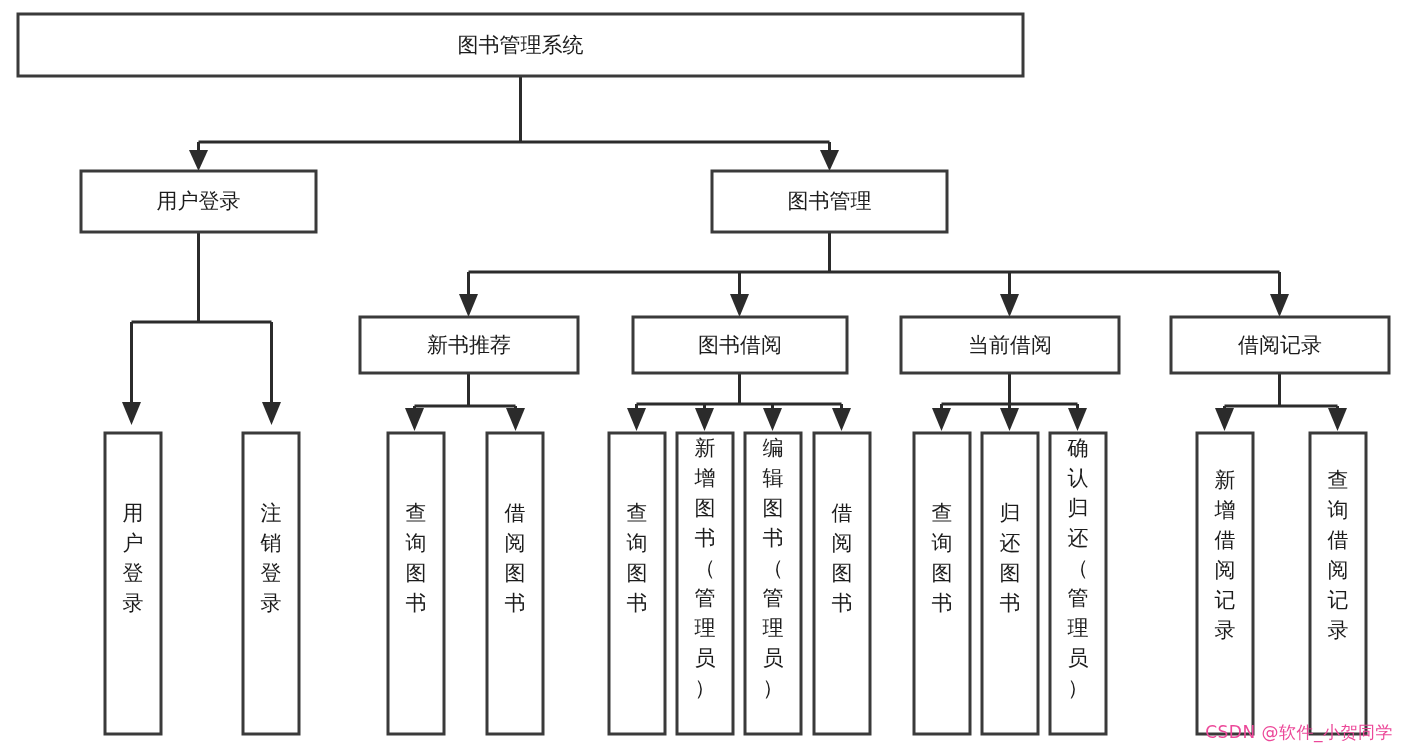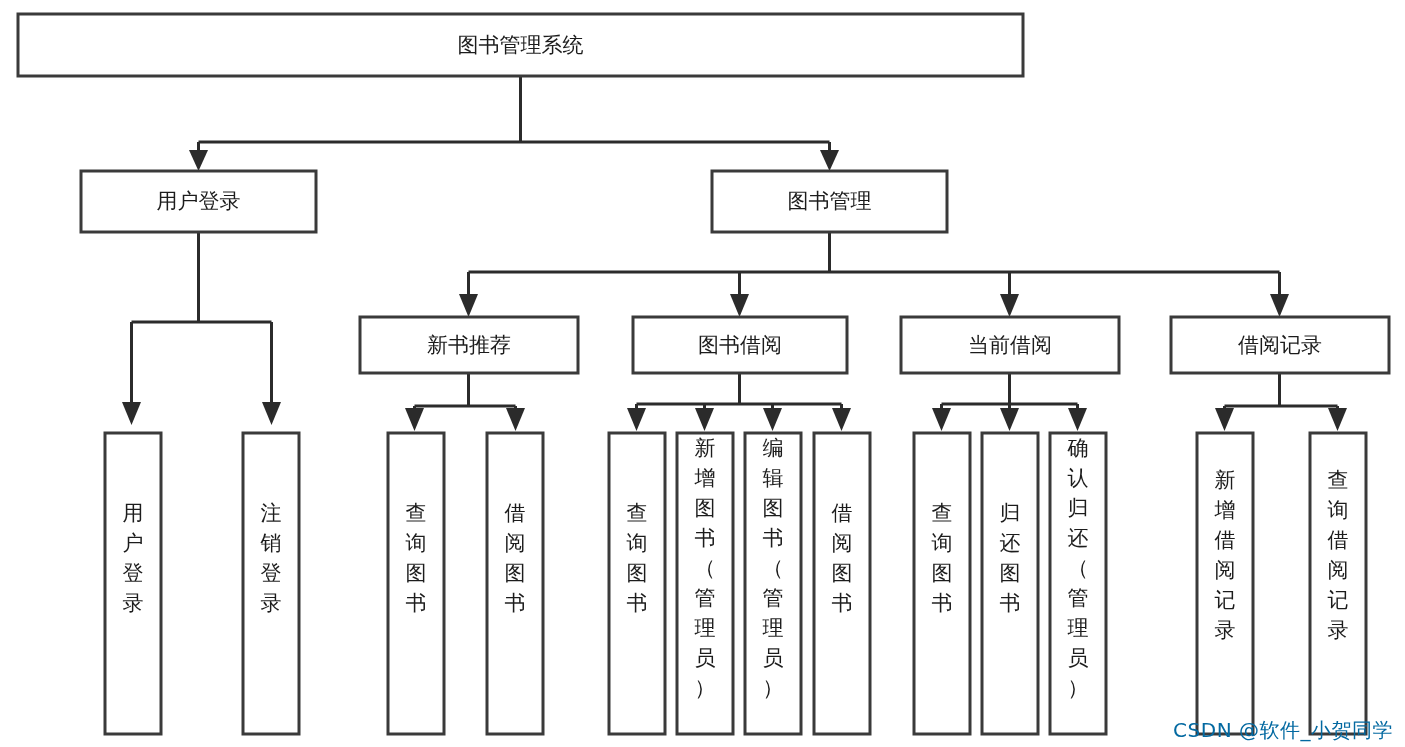--- a/index.html
+++ b/index.html
@@ -56,22 +56,22 @@
     font-family: "DejaVu Sans", "Liberation Sans", sans-serif;
     font-size: 21px;
     fill: #1c1c1c;
     text-anchor: middle;
   }
   .watermark-text {
     position: absolute;
     right: 12px;
     bottom: 3px;
     font-family: "DejaVu Sans", "Liberation Sans", sans-serif;
-    font-size: 20px;
-    color: #0369a1;
+    font-size: 17px;
+    color: #ec4899;
     white-space: nowrap;
     letter-spacing: 0.5px;
     user-select: none;
   }
 </style>
 </head>
 <body>
 
 <div id="diagram-root">
 

